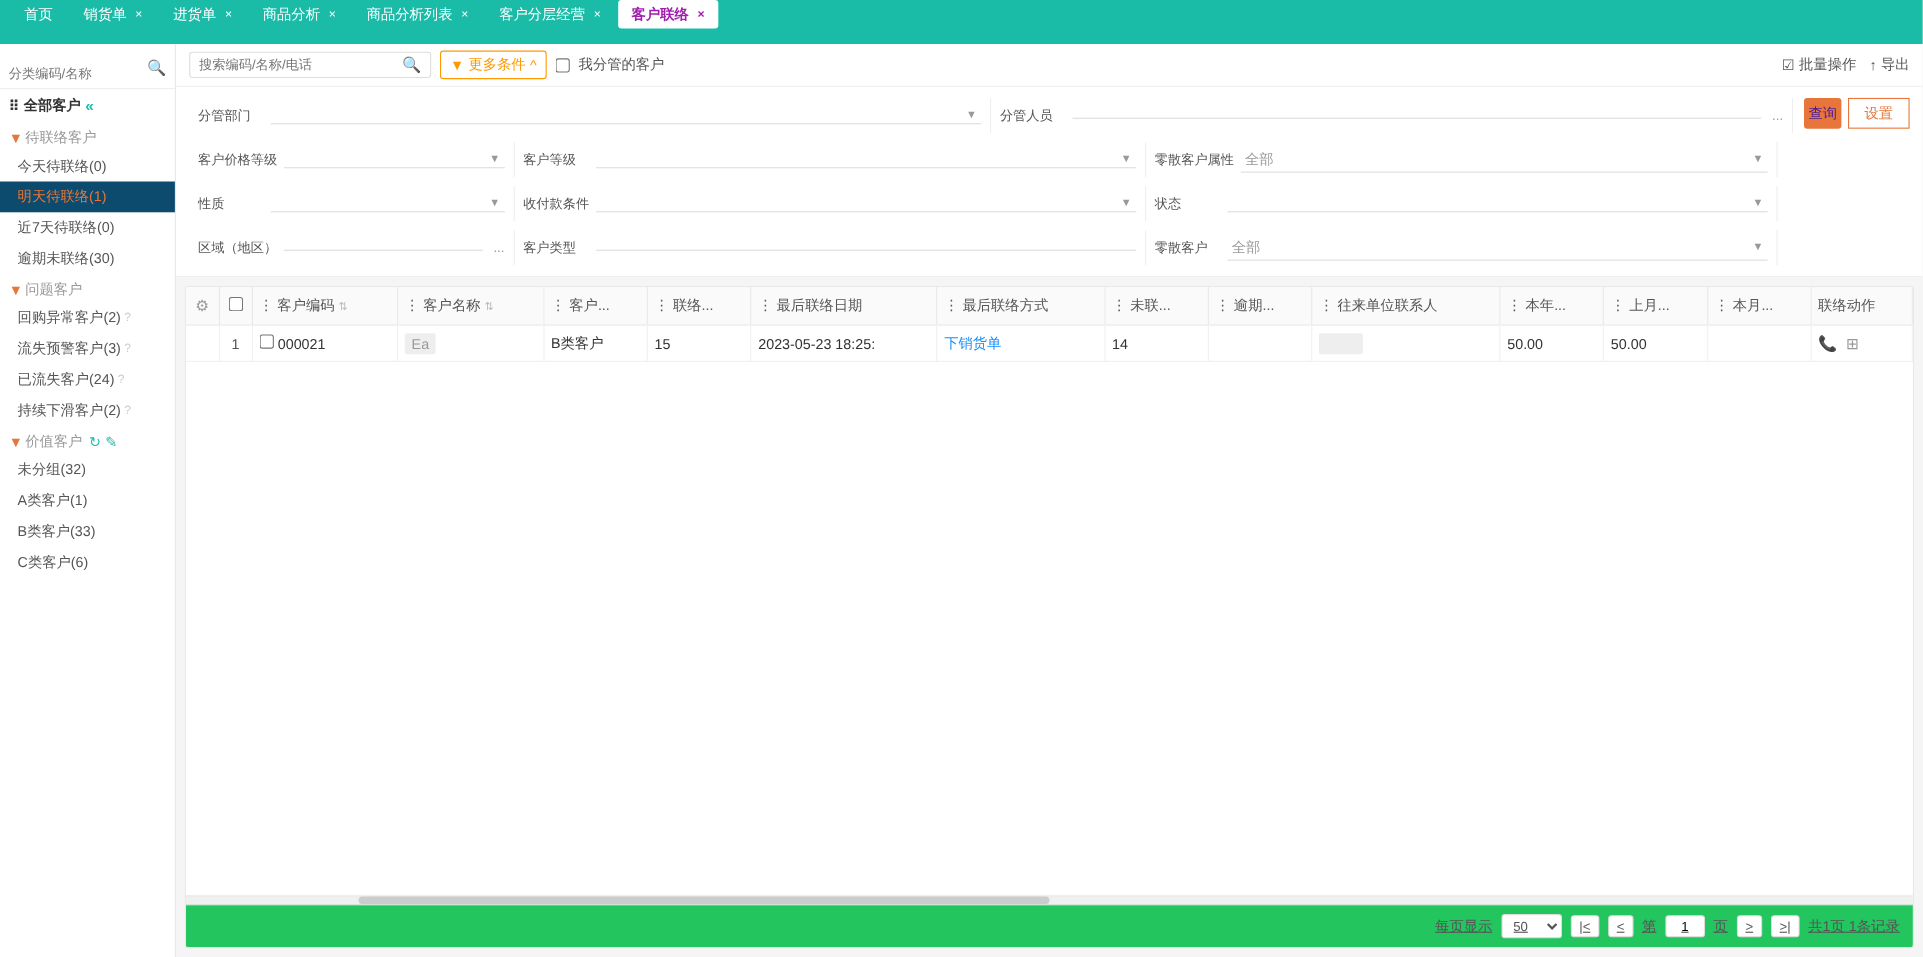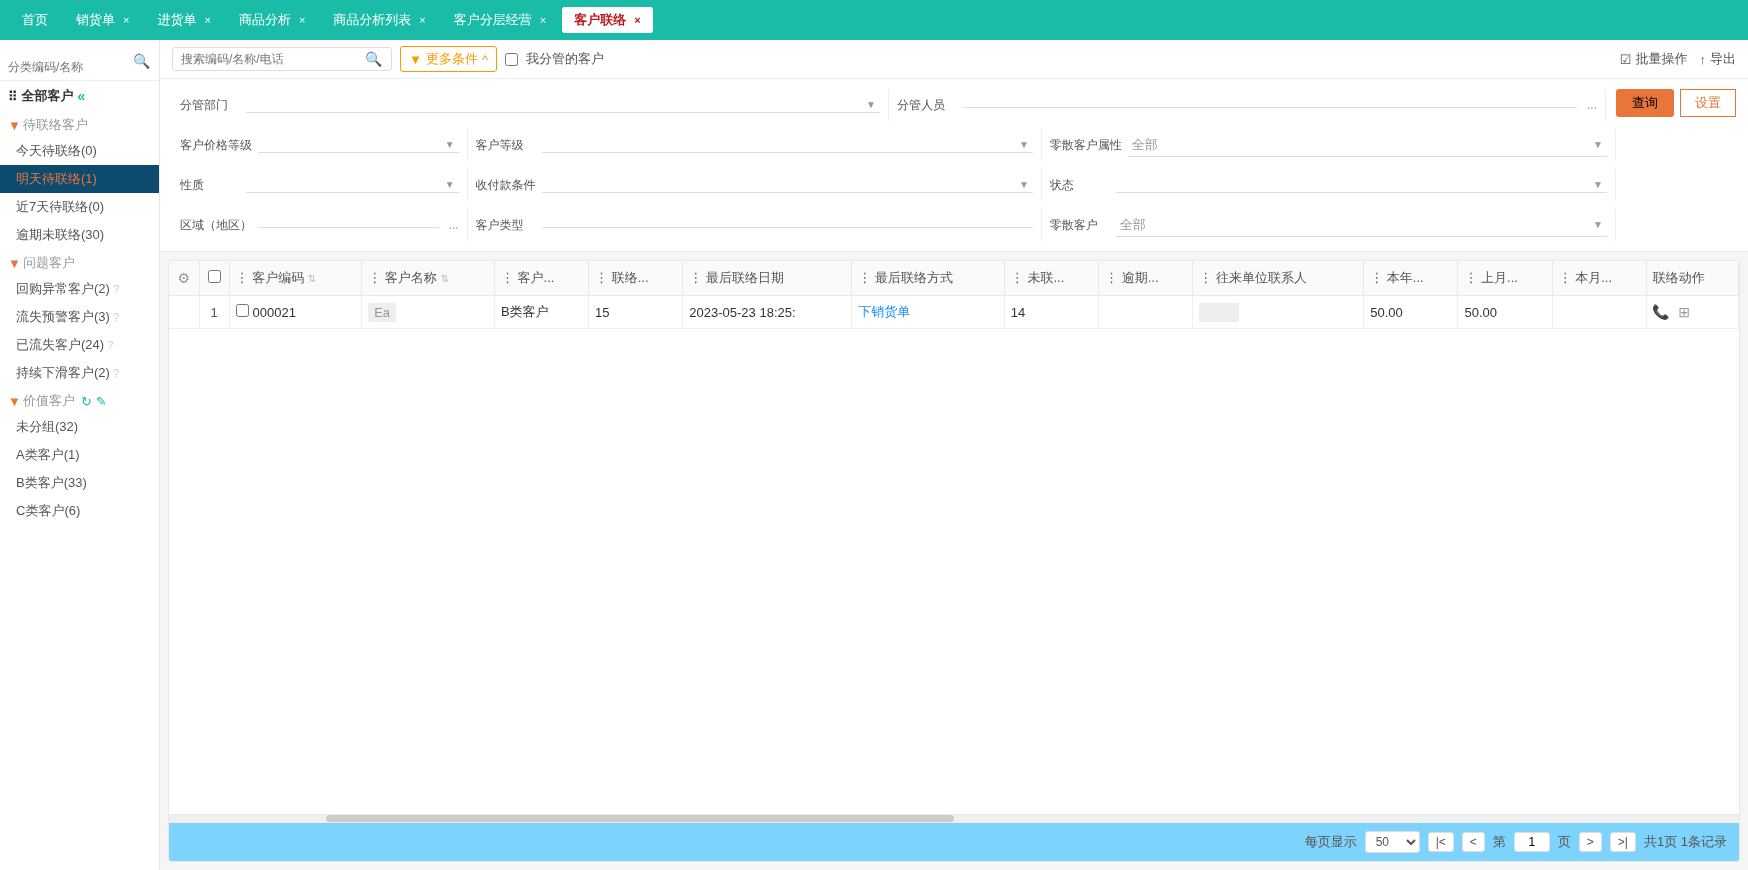--- a/index.html
+++ b/index.html
@@ -3,36 +3,36 @@
   <meta charset="utf-8">
   <style>
     * { box-sizing: border-box; margin: 0; padding: 0; font-family: 'Microsoft YaHei', Arial, sans-serif; font-size: 13px; }
     body { background: #f5f5f5; overflow: hidden; }
 
     
     .top-nav {
       background: #1abca8;
       height: 40px;
       display: flex;
-      align-items: center;
-      padding: 0 10px;
+      align-items: flex-end;
+      padding: 14px 10px;
       gap: 4px;
     }
     .nav-item {
       color: #fff;
       padding: 4px 12px;
       cursor: pointer;
       border-radius: 3px;
       white-space: nowrap;
       font-size: 13px;
       display: flex;
       align-items: center;
       gap: 4px;
     }
-    .nav-item.active { background: #fff; color: #b91c1c; font-weight: bold; }
+    .nav-item.active { background: #fff; color: #a21caf; font-weight: bold; }
     .nav-item .close-x { font-size: 11px; color: inherit; margin-left: 4px; }
 
     
     .main-layout {
       display: flex;
       height: calc(100vh - 40px);
     }
 
     
     .sidebar {
@@ -206,23 +206,23 @@
     .filter-select .arrow { color: #999; font-size: 10px; }
     .filter-ellipsis { color: #999; font-size: 12px; cursor: pointer; margin-left: 4px; }
     .filter-actions {
       display: flex;
       align-items: flex-start;
       gap: 6px;
       padding-left: 10px;
     }
     .btn-query {
       background: #e8763a;
-      color: #000000;
+      color: #4c1d95;
       border: none;
-      padding: 5px 16px;
+      padding: 5px 4px;
       border-radius: 3px;
       cursor: pointer;
       font-size: 13px;
       white-space: nowrap;
     }
     .btn-set {
       background: #fff;
       color: #e8763a;
       border: 1px solid #e8763a;
       padding: 4px 14px;
@@ -276,24 +276,25 @@
     .action-icons { display: flex; gap: 8px; align-items: center; }
     .action-icon { color: #999; cursor: pointer; font-size: 14px; }
 
     
     .table-footer {
       padding: 8px 12px;
       display: flex;
       align-items: center;
       justify-content: flex-end;
       border-top: 1px solid #eee;
-      background: #7dd3fc;
+      background: #22c55e;
       gap: 8px;
       font-size: 12px;
       color: #555;
+      text-decoration: underline;
     }
     .page-size-select {
       border: 1px solid #ddd;
       padding: 2px 6px;
       border-radius: 3px;
       font-size: 12px;
       color: #555;
       background: #fff;
       cursor: pointer;
     }

